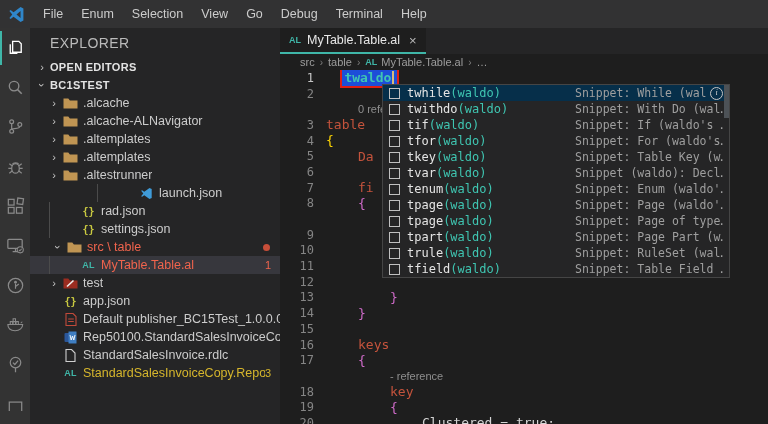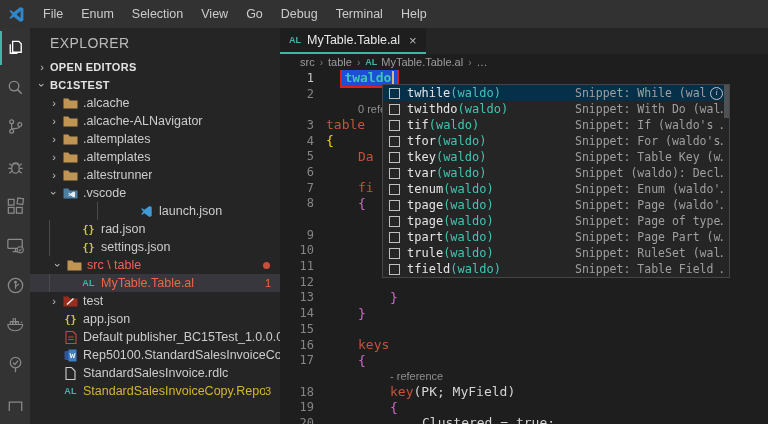--- a/index.html
+++ b/index.html
@@ -217,30 +217,20 @@
         </div>
         <div class="tree-row" style="padding-left: 16px;">
           <span class="twisty">›</span>
           <span class="ficon">
             <svg width="15" height="12" viewBox="0 0 15 12">
               <path d="M0.5 1.5 h4.8 l1.6 2 H14.5 V11.5 H0.5 Z" fill="#c09553"></path>
             </svg>
           </span>
           <span class="tlabel">.altestrunner</span>
         </div>
-        <div class="tree-row" style="padding-left: 16px;">
-          <span class="twisty"><span class="rot">›</span></span>
-          <span class="ficon">
-            <svg width="15" height="12" viewBox="0 0 15 12">
-              <path d="M0.5 1.5 h4.8 l1.6 2 H14.5 V11.5 H0.5 Z" fill="#4d7fa3"></path>
-              <path d="M10.5 4.5 L12 5.2 V9.8 L10.5 10.5 L7.5 8.3 L6 9.3 L5.2 8.8 L6.8 7.5 L5.2 6.2 L6 5.7 L7.5 6.7 Z" fill="#e8eef2"></path>
-            </svg>
-          </span>
-          <span class="tlabel">.vscode</span>
-        </div>
         <div class="tree-row guide" style="padding-left: 44px; margin-left: 48px;">
           <span class="twisty"></span>
           <span class="ficon">
             <svg width="13" height="13" viewBox="0 0 14 14">
               <path d="M10.2 1 L12.6 2.1 V11.9 L10.2 13 L4.6 8.8 L2.3 10.6 L1.2 9.9 L3.6 7 L1.2 4.1 L2.3 3.4 L4.6 5.2 Z" fill="#3f9bd8"></path>
             </svg>
           </span>
           <span class="tlabel">launch.json</span>
         </div>
         <div class="tree-row guide" style="padding-left: 34px;">
@@ -427,21 +417,21 @@
         <div class="cline">
           <span class="gutter">17</span>
           <span class="ltext" style="margin-left: 44px;"><span class="tok-mag">{</span></span>
         </div>
         <div class="cline">
           <span class="gutter"></span>
           <span class="ltext" style="margin-left: 76px;"><span class="tok-cl">- reference</span></span>
         </div>
         <div class="cline">
           <span class="gutter">18</span>
-          <span class="ltext" style="margin-left: 76px;"><span class="tok-kw">key</span><span class="tok-plain">(PK; MyField)</span></span>
+          <span class="ltext" style="margin-left: 76px;"><span class="tok-kw">key</span></span>
         </div>
         <div class="cline">
           <span class="gutter">19</span>
           <span class="ltext" style="margin-left: 76px;"><span class="tok-mag">{</span></span>
         </div>
         <div class="cline">
           <span class="gutter">20</span>
           <span class="ltext" style="margin-left: 108px;"><span class="tok-plain">Clustered = true;</span></span>
         </div>
       </div>

